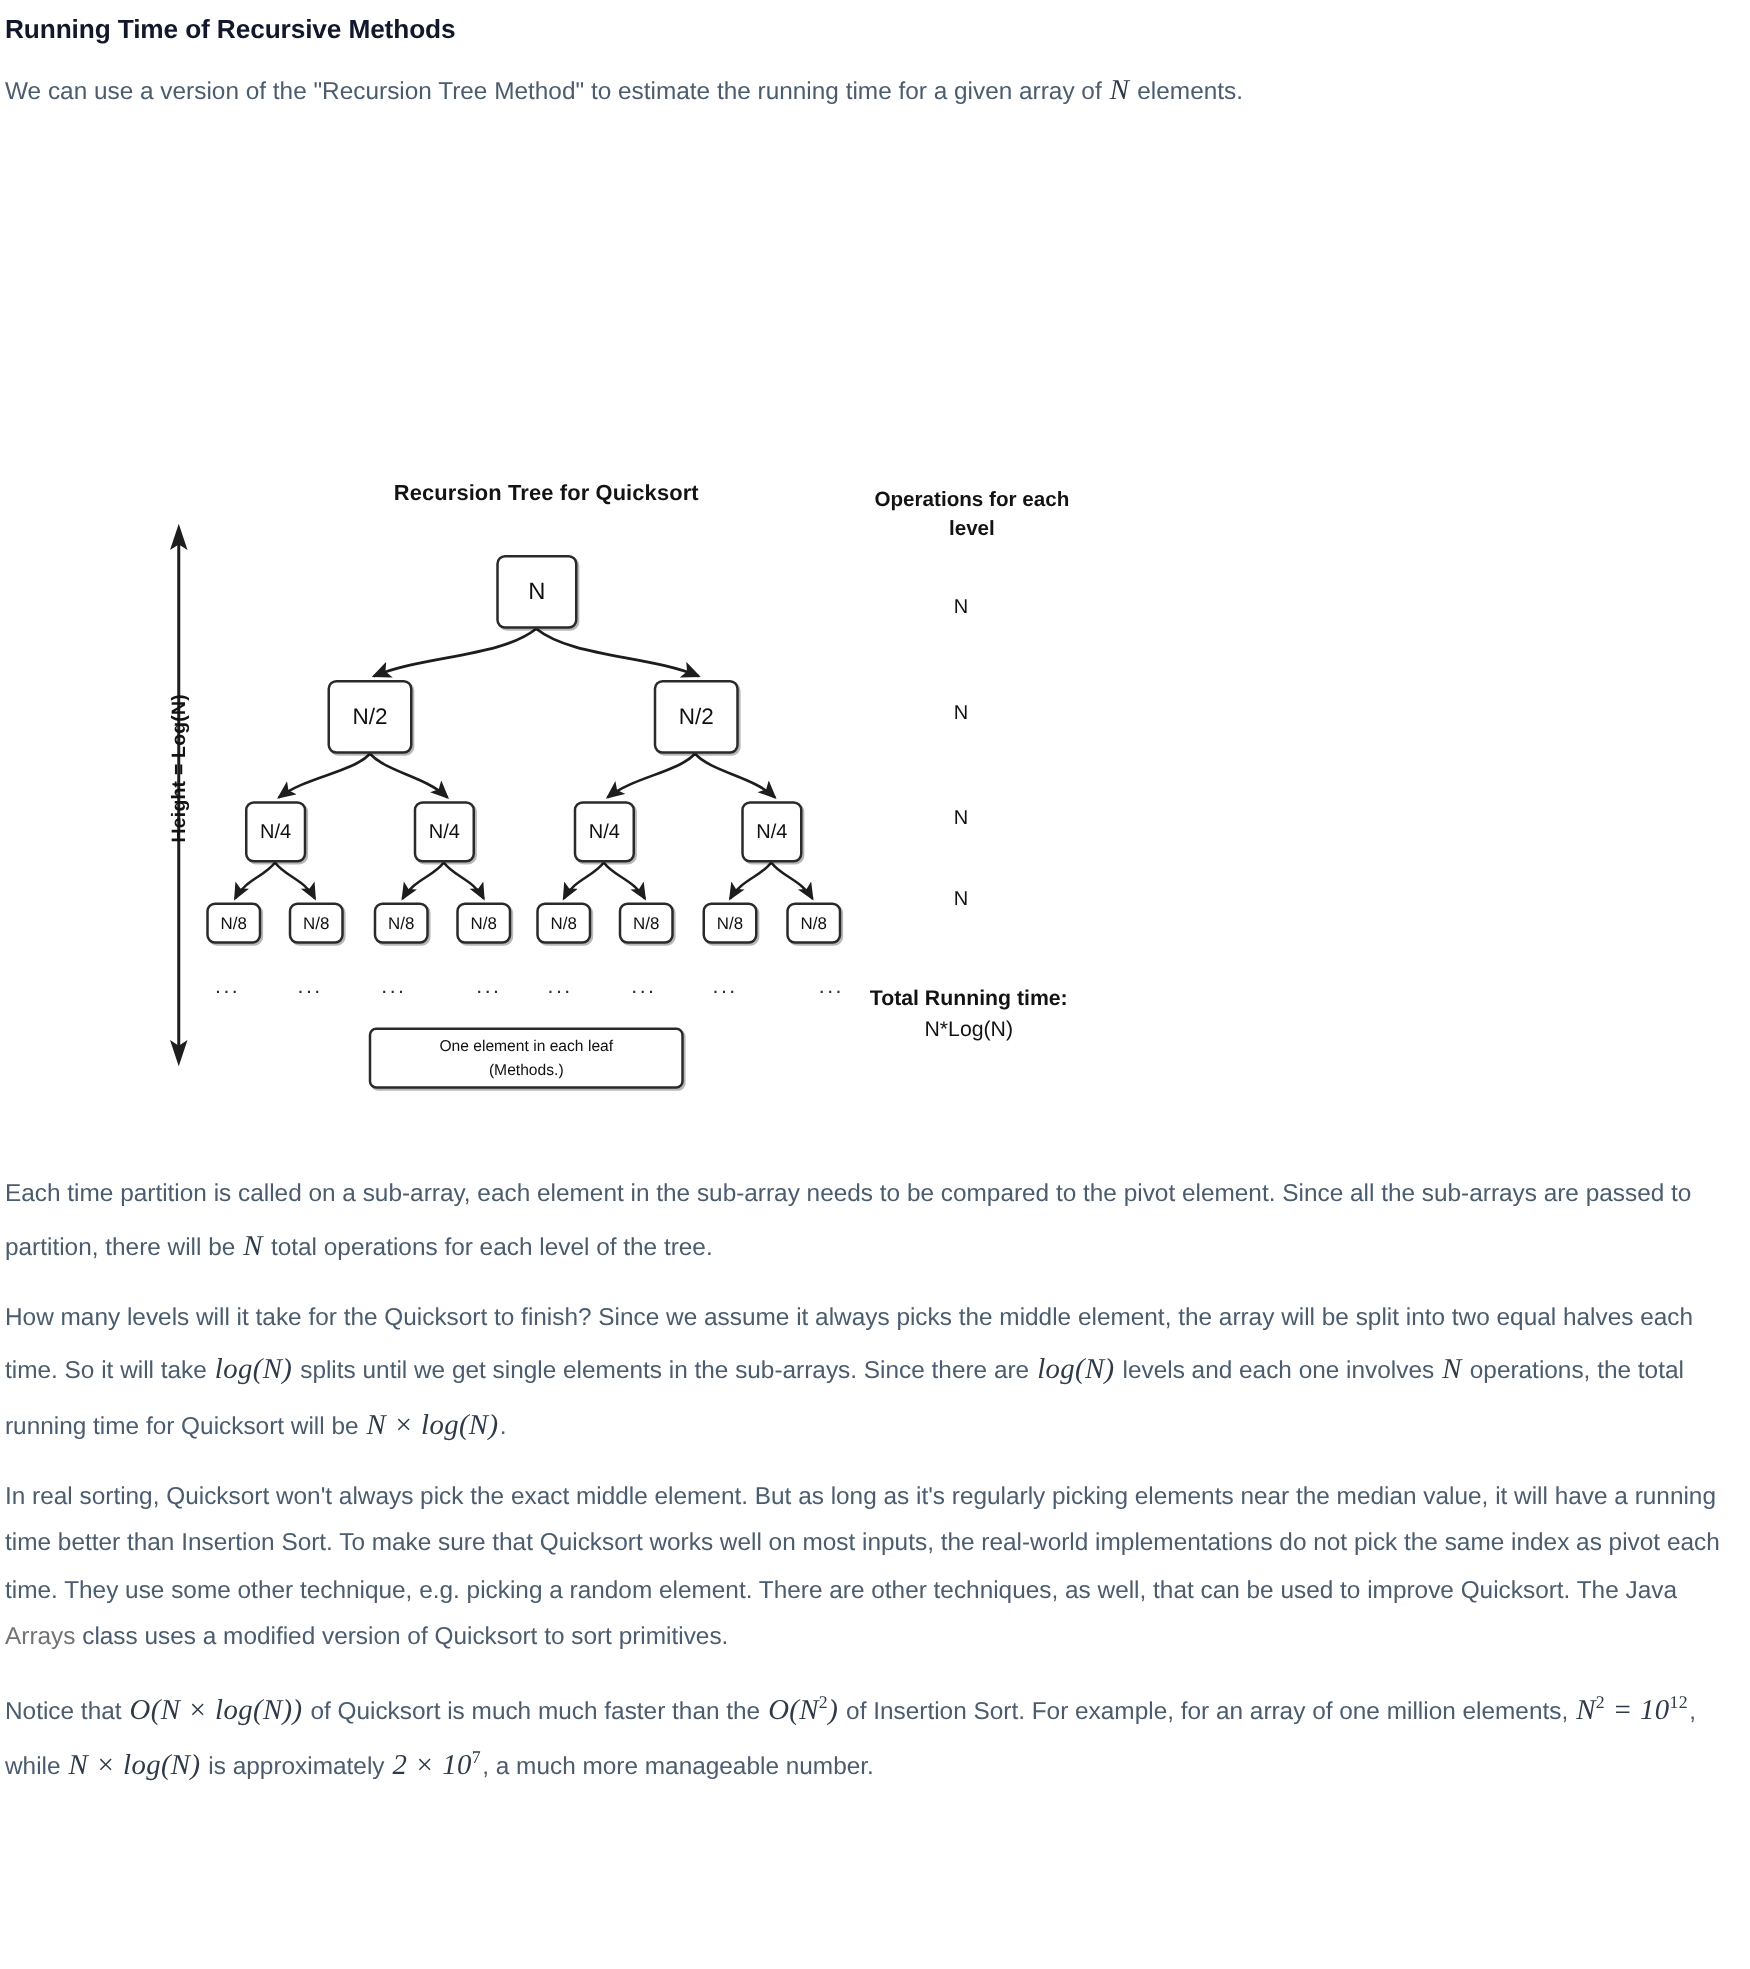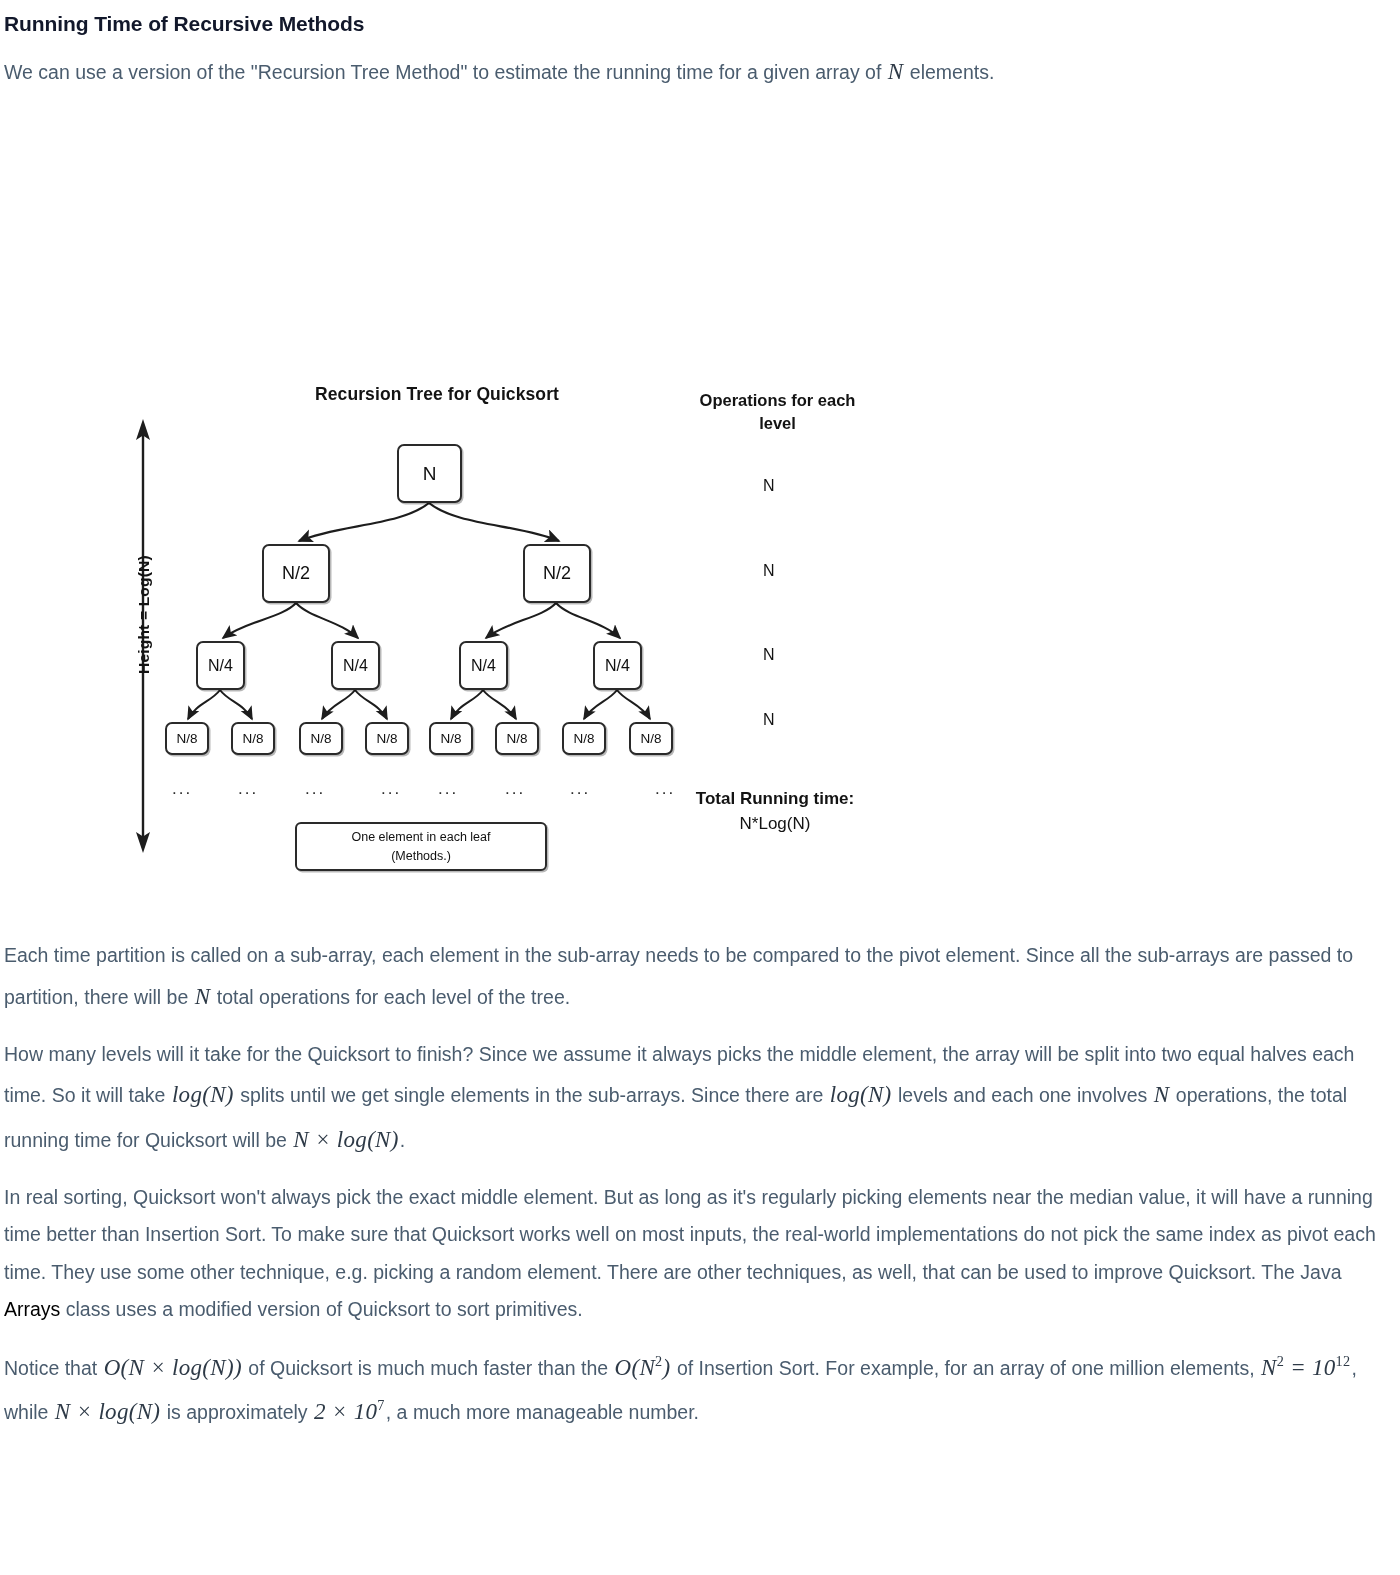--- a/index.html
+++ b/index.html
@@ -52,21 +52,21 @@
     letter-spacing: 0.3px;
     padding: 0 1px;
   }
   .math sup {
     font-size: 0.62em;
     font-style: normal;
     vertical-align: super;
     line-height: 0;
   }
   .mlink {
-    color: #000000;
+    color: #737373;
     text-decoration: none;
   }
 
   
   .figure-wrap {
     position: relative;
     width: 1400px;
     height: 830px;
     margin: 0;
   }

